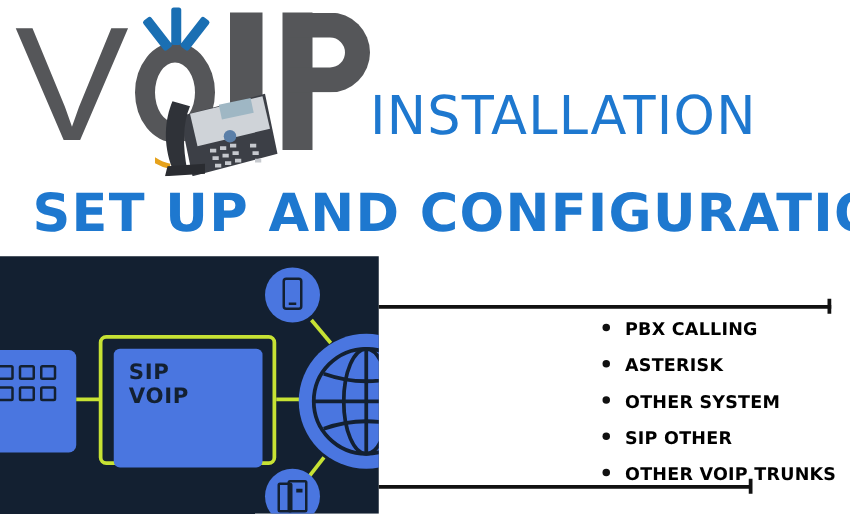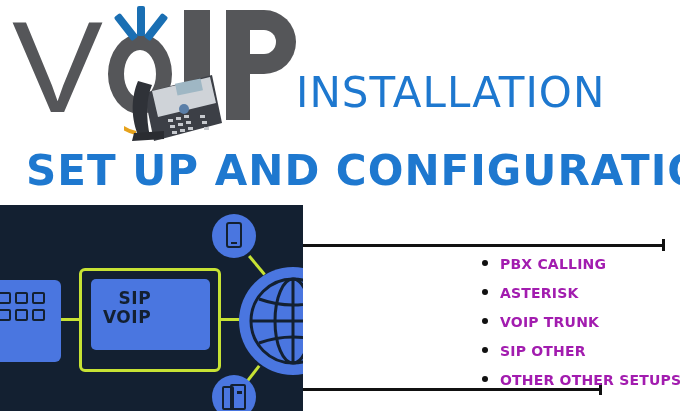--- a/index.html
+++ b/index.html
@@ -14,31 +14,31 @@
   .logo-p .bowl{position:absolute;left:4px;top:0;width:66px;height:64px;border:20px solid #555659;border-left:none;border-radius:0 34px 34px 0;box-sizing:border-box;}
   .ray{position:absolute;width:8px;height:30px;background:#1a6fb3;border-radius:2px;}
   .phone{position:absolute;left:112px;top:73px;width:100px;height:68px;}
   .title1{position:absolute;left:296px;top:68px;font-family:"DejaVu Sans",sans-serif;font-weight:normal;font-size:42px;color:#1e78cf;letter-spacing:1px;transform:scaleY(1.02);}
   .title2{position:absolute;left:26px;top:146px;font-family:"DejaVu Sans",sans-serif;font-weight:bold;font-size:42px;color:#1e78cf;letter-spacing:1px;white-space:nowrap;}
   .panel{position:absolute;left:0;top:205px;width:303px;height:206px;background:#132031;overflow:hidden;}
   .blue{background:#4a76e0;}
   .keypad{position:absolute;left:-8px;top:75px;width:69px;height:82px;border-radius:6px;}
   .kp-cell{position:absolute;width:13px;height:12px;border:2px solid #132031;border-radius:2px;box-sizing:border-box;}
   .sip-frame{position:absolute;left:79px;top:63px;width:142px;height:104px;border:3px solid #c7e234;border-radius:6px;box-sizing:border-box;}
-  .sip-box{position:absolute;left:91px;top:74px;width:119px;height:71px;border-radius:5px;text-align:right;}
+  .sip-box{position:absolute;left:91px;top:74px;width:119px;height:95px;border-radius:5px;}
   .sip-text{position:absolute;left:12px;top:10px;font-weight:bold;font-size:17px;color:#132031;line-height:19px;letter-spacing:0.5px;}
   .sip-text div{display:block;}
   .conn{position:absolute;background:#c7e234;}
   .globe{position:absolute;left:239px;top:62px;width:108px;height:108px;border-radius:50%;}
   .globe svg{position:absolute;left:0;top:0;}
   .small-circle{position:absolute;width:44px;height:44px;border-radius:50%;}
   .hline{position:absolute;height:3px;background:#111;}
   .tick{position:absolute;width:3px;height:12px;background:#111;}
   .list{position:absolute;left:482px;top:252px;margin:0;padding:0;list-style:none;}
-  .list li{font-family:"DejaVu Sans",sans-serif;font-weight:bold;font-size:14px;color:#a21caf;height:29px;line-height:24px;white-space:nowrap;letter-spacing:0.2px;}
+  .list li{font-family:"DejaVu Sans",sans-serif;font-weight:bold;font-size:14px;color:#000000;height:29px;line-height:24px;white-space:nowrap;letter-spacing:0.2px;}
   .bullet{display:inline-block;width:6px;height:6px;border-radius:50%;background:#111;margin-right:12px;vertical-align:middle;position:relative;top:-2px;}
 </style>
 </head>
 <body>
 
 <div class="logo">
   <span class="logo-letter logo-v">V</span>
   <div class="logo-letter logo-o"></div>
   <div class="ray" style="left:110px;top:12px;transform:rotate(-38deg);"></div>
   <div class="ray" style="left:125px;top:6px;"></div>
@@ -129,16 +129,16 @@
 </div>
 
 <div class="hline" style="left:303px;top:244px;width:362px;"></div>
 <div class="tick" style="left:662px;top:239px;"></div>
 <div class="hline" style="left:303px;top:388px;width:298px;"></div>
 <div class="tick" style="left:599px;top:383px;"></div>
 
 <ul class="list">
   <li><span class="bullet"></span><span>PBX CALLING</span></li>
   <li><span class="bullet"></span><span>ASTERISK</span></li>
-  <li><span class="bullet"></span><span>VOIP TRUNK</span></li>
+  <li><span class="bullet"></span><span>OTHER SYSTEM</span></li>
   <li><span class="bullet"></span><span>SIP OTHER</span></li>
-  <li><span class="bullet"></span><span>OTHER OTHER SETUPS</span></li>
+  <li><span class="bullet"></span><span>OTHER VOIP TRUNKS</span></li>
 </ul>
 
 </body></html>

